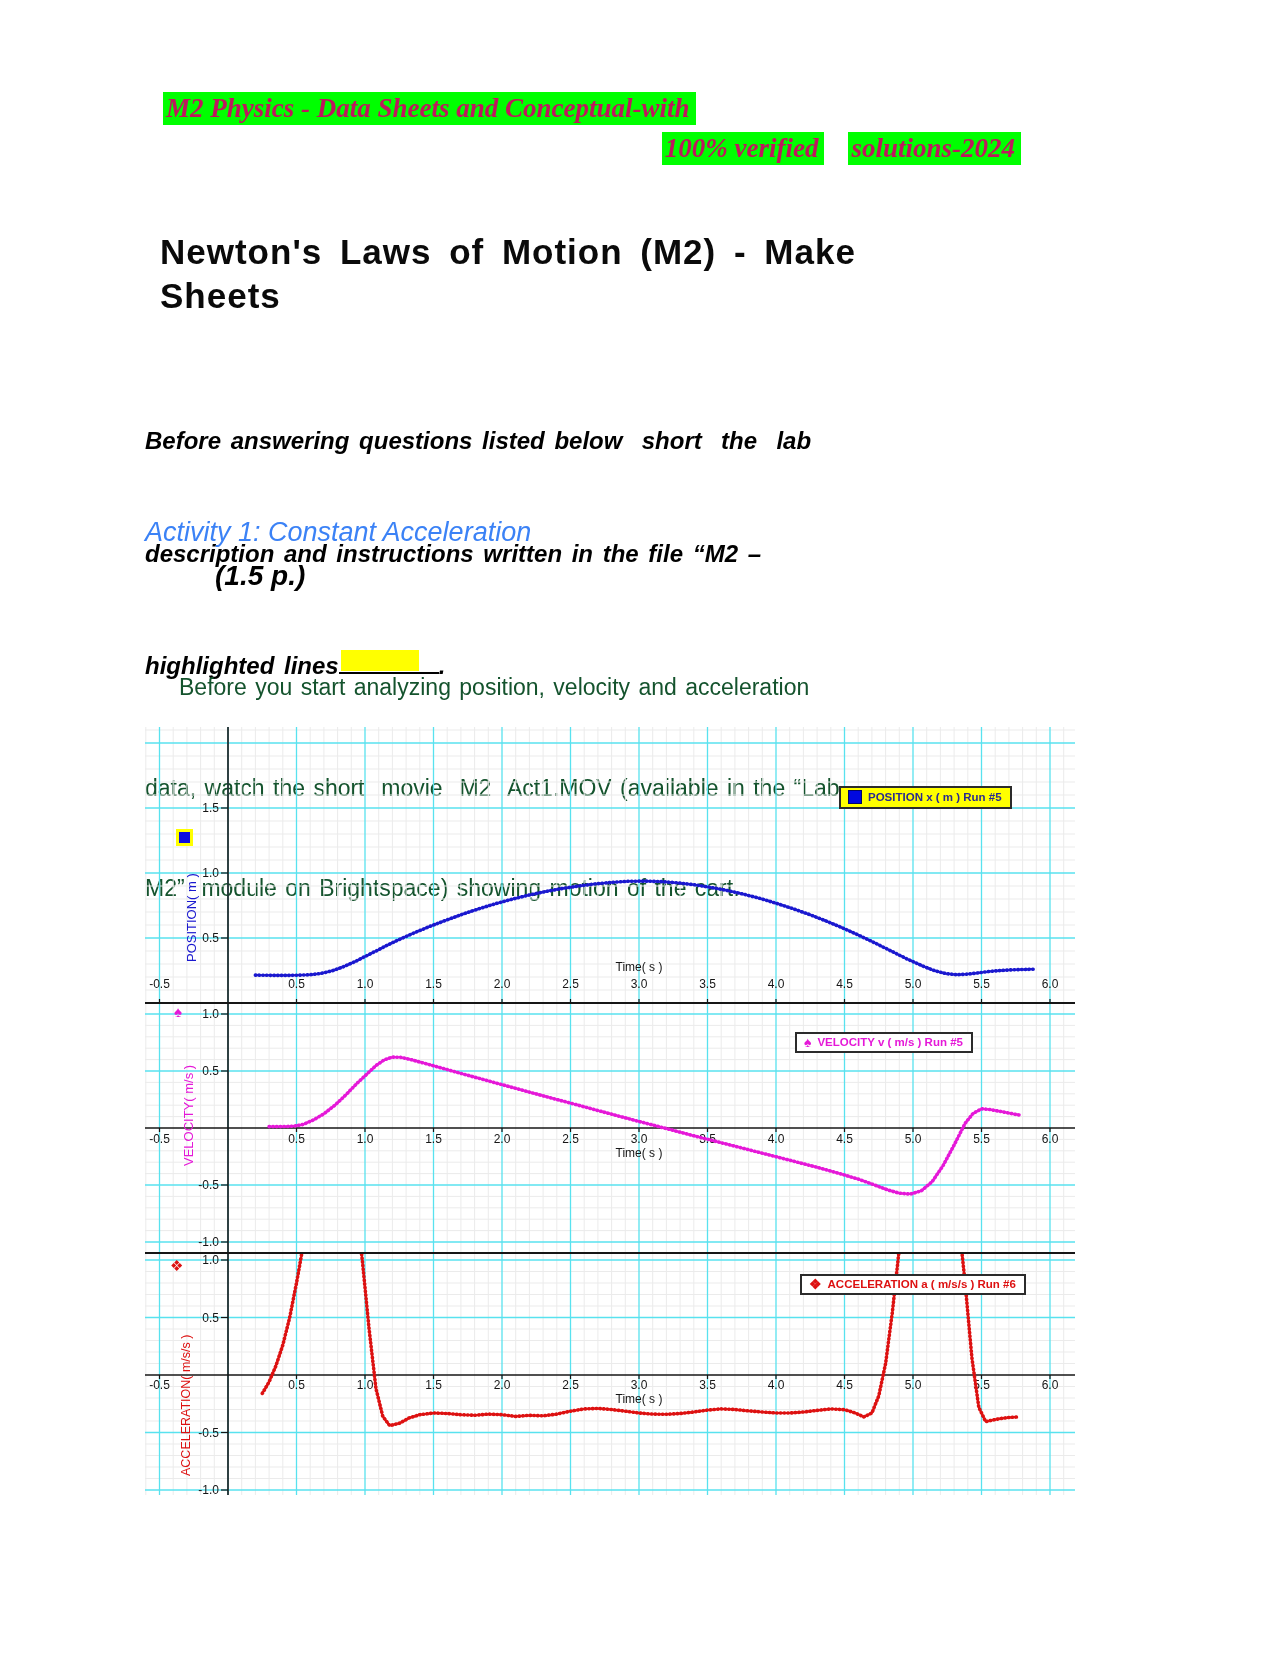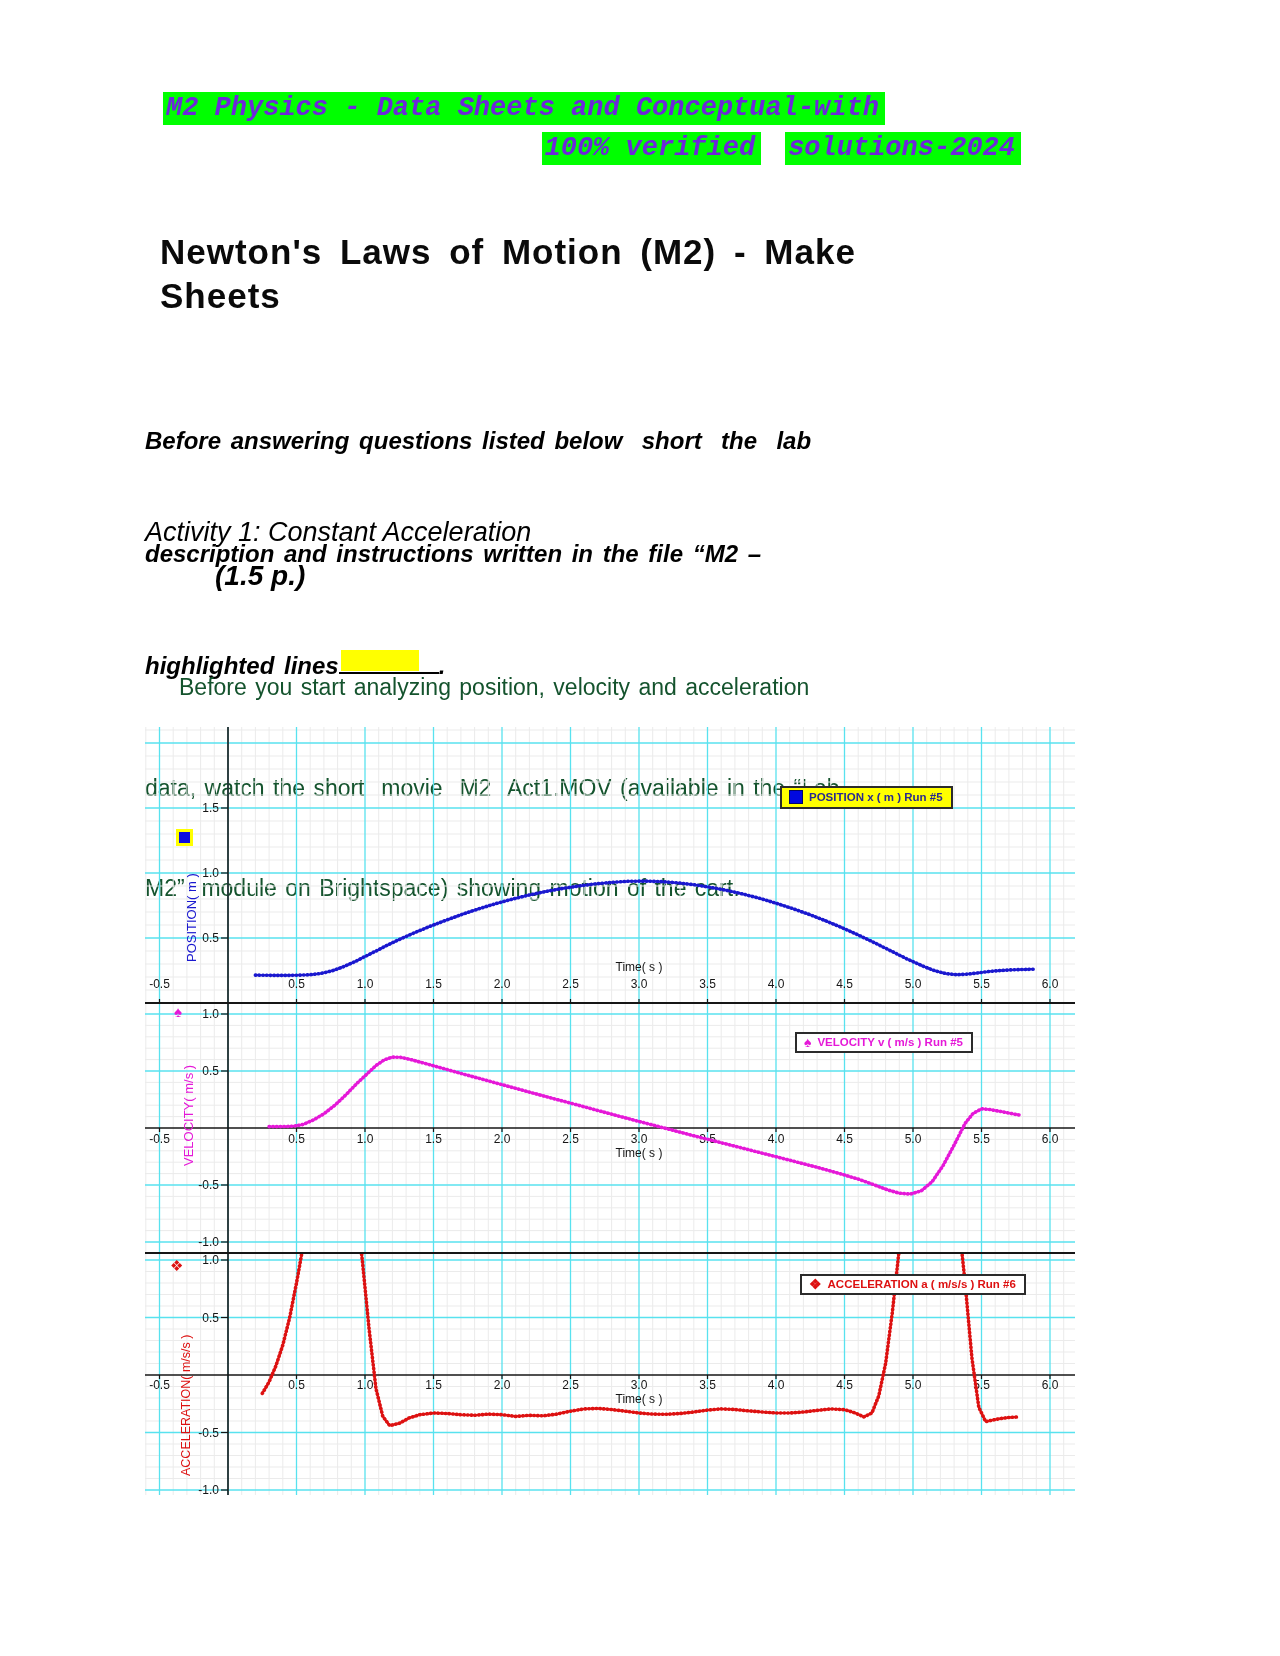--- a/index.html
+++ b/index.html
@@ -1,35 +1,35 @@
 <!DOCTYPE html>
 <html><head>
 <meta charset="utf-8">
 <style>
   html,body{margin:0;padding:0;background:#ffffff;}
   #page{position:relative;width:1280px;height:1656px;background:#fff;overflow:hidden;
         font-family:"Liberation Sans",sans-serif;color:#000;}
   
   #title-block{position:absolute;left:163px;top:88px;width:858px;}
-  .title-line{font-family:Liberation Mono, monospace;font-style:italic;font-weight:bold;
-              font-size:27px;line-height:40px;color:#6d28d9;}
+  .title-line{font-family:Liberation Serif, serif;font-style:italic;font-weight:bold;
+              font-size:27px;line-height:40px;color:#be185d;}
   .title-line.l2{text-align:right;}
   .hl-green{background:#00ff00;padding:1px 6px 2px 3px;}
   .hl-green.gapped{margin-left:24px;}
   
   #main-heading{position:absolute;left:160px;top:230px;width:940px;
     font-size:35px;font-weight:bold;line-height:44px;letter-spacing:1px;word-spacing:7px;color:#0a0a0a;}
   
   #intro-par{position:absolute;left:145px;top:347px;width:900px;font-weight:bold;font-style:italic;
     font-size:24px;line-height:37.5px;word-spacing:3px;white-space:pre-wrap;}
   .blank-wrap{display:inline-block;position:relative;width:100px;height:24px;
     border-bottom:2.5px solid #000;vertical-align:baseline;}
   .blank-yellow{position:absolute;left:2px;bottom:1px;width:78px;height:21px;background:#ffff00;}
   
-  #activity-heading{position:absolute;left:145px;top:517px;font-style:italic;font-size:27px;color:#000000;text-align:right;}
+  #activity-heading{position:absolute;left:145px;top:517px;font-style:italic;font-size:27px;color:#3b82f6;text-align:right;}
   #activity-points{position:absolute;left:215px;top:560px;font-style:italic;font-size:28px;font-weight:bold;}
   
   #body-par{position:absolute;left:145px;top:604px;width:920px;font-size:23px;line-height:33.5px;
     word-spacing:2px;white-space:pre-wrap;color:#14532d;}
   #body-par .line1{padding-left:34px;}
   
   #charts{position:absolute;left:140px;top:727px;width:945px;height:770px;}
   #charts svg{position:absolute;left:0;top:0;}
   #charts svg text{font-family:"Liberation Sans",sans-serif;font-size:12px;fill:#161616;}
   .legend{position:absolute;display:inline-flex;align-items:center;gap:6px;
@@ -499,21 +499,21 @@
 
   <div class="axicon" id="pos-axis-icon" style="left:176px;top:829px;"></div>
   <div class="vlabel" style="left:184px;top:962px;color:#1a18cf;">POSITION( m )</div>
 
   <div class="axicon" style="left:174px;top:1004px;color:#e518d8;">♠</div>
   <div class="vlabel" style="left:181px;top:1166px;color:#e518d8;">VELOCITY( m/s )</div>
 
   <div class="axicon" style="left:170px;top:1258px;color:#dd1111;">❖</div>
   <div class="vlabel" style="left:179px;top:1476px;color:#dd1111;font-size:12.5px;">ACCELERATION( m/s/s )</div>
 
-  <div class="legend" style="left:780px;top:786px;background:#ffff00;color:#2a2a90;">
+  <div class="legend" style="left:839px;top:786px;background:#ffff00;color:#2a2a90;">
     <span class="sq" style="background:#0008e0;border:1px solid #00066a;"></span>
     <span>POSITION x ( m ) Run #5</span>
   </div>
   <div class="legend" style="left:795px;top:1032px;background:#ffffff;color:#e518d8;">
     <span style="font-size:14px;line-height:12px;">♠</span>
     <span>VELOCITY v ( m/s ) Run #5</span>
   </div>
   <div class="legend" style="left:800px;top:1274px;background:#ffffff;color:#dd1111;">
     <span style="font-size:14px;line-height:12px;">❖</span>
     <span>ACCELERATION a ( m/s/s ) Run #6</span>

